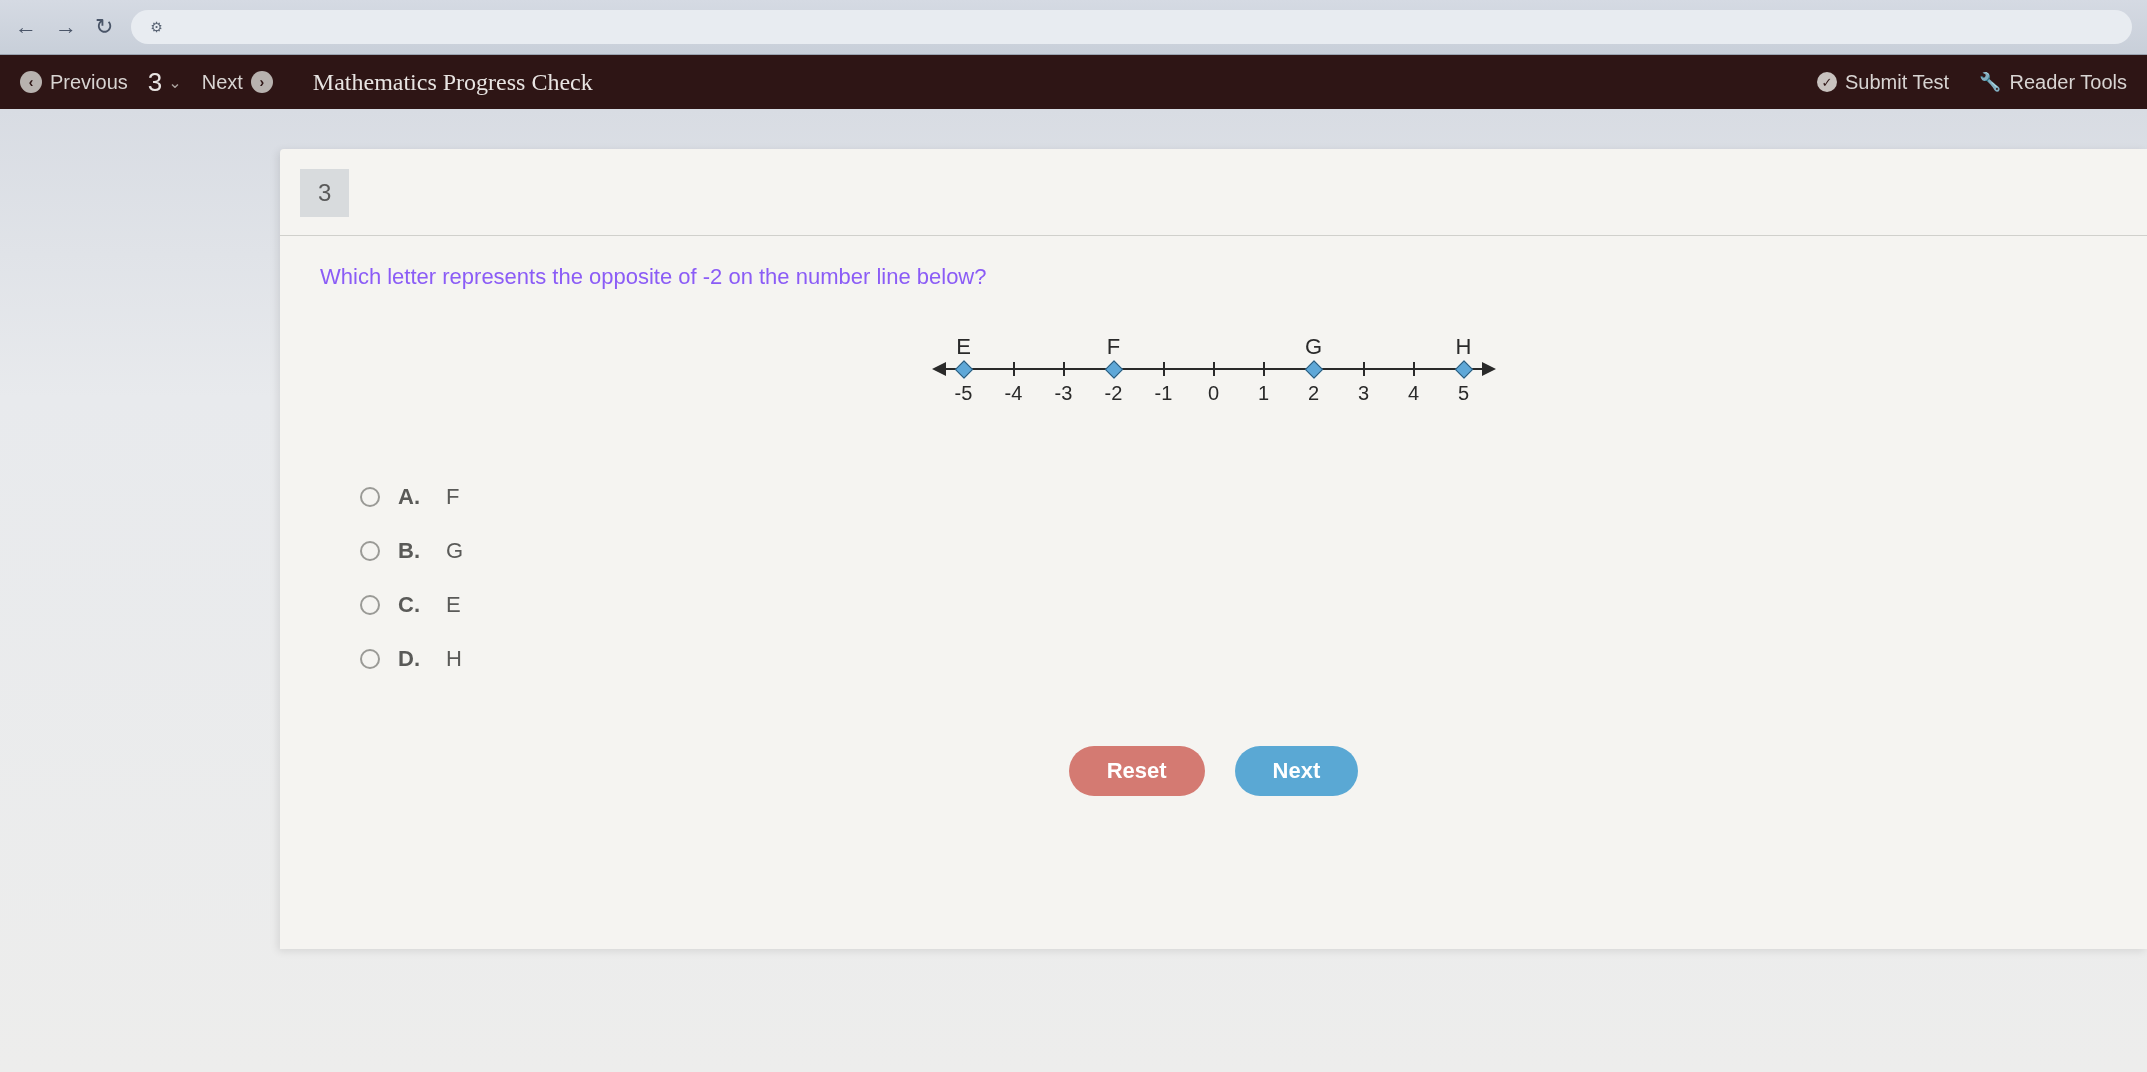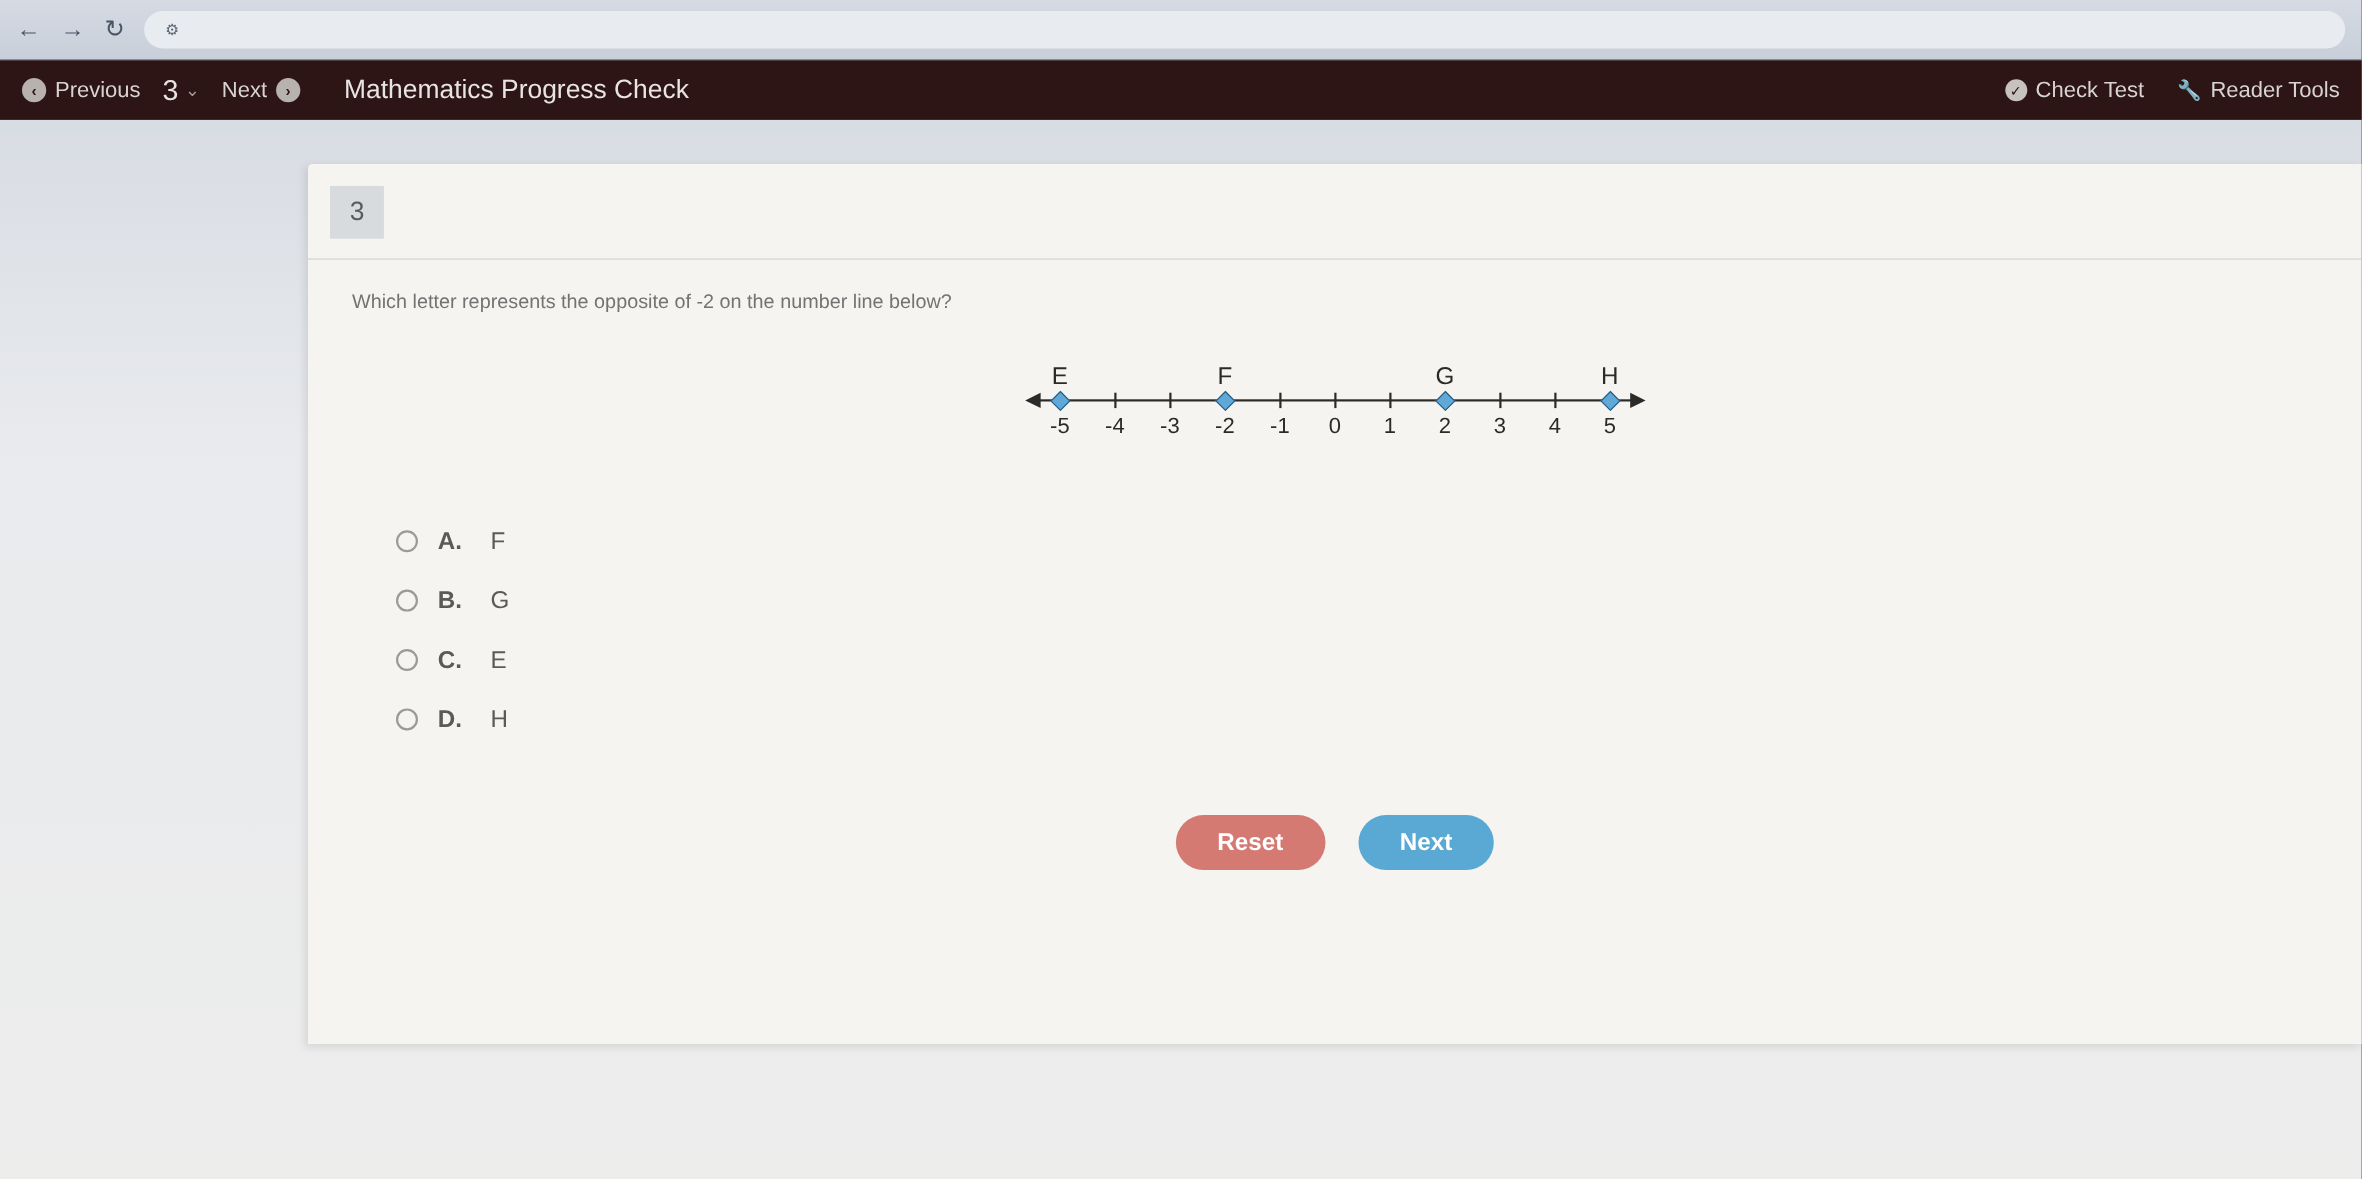--- a/index.html
+++ b/index.html
@@ -83,20 +83,21 @@
     }
     .chevron-down {
       font-size: 16px;
       color: #a89f9b;
     }
     .assessment-title {
       font-size: 24px;
       color: #e8e4e2;
       margin-left: 20px;
       flex: 1;
+      font-family: Liberation Serif, serif;
     }
     .header-right {
       display: flex;
       align-items: center;
       gap: 30px;
     }
     .submit-test, .reader-tools {
       display: flex;
       align-items: center;
       gap: 8px;
@@ -136,22 +137,22 @@
       font-size: 24px;
       padding: 10px 18px;
       margin: 20px 0 0 20px;
     }
     .question-divider {
       border: none;
       border-top: 1px solid #d0d0cc;
       margin: 18px 0 0 0;
     }
     .question-text {
-      font-size: 18px;
-      color: #737373;
+      font-size: 22px;
+      color: #8b5cf6;
       padding: 28px 24px 20px 40px;
     }
     .number-line-container {
       display: flex;
       justify-content: center;
       padding: 20px 0 40px 0;
     }
     .number-line {
       position: relative;
       width: 580px;
@@ -277,21 +278,21 @@
     <span class="chevron-down">⌄</span>
   </div>
   <div class="next-btn">
     <span>Next</span>
     <span class="arrow-circle">›</span>
   </div>
   <div class="assessment-title">Mathematics Progress Check</div>
   <div class="header-right">
     <div class="submit-test">
       <span class="check-icon">✓</span>
-      <span>Check Test</span>
+      <span>Submit Test</span>
     </div>
     <div class="reader-tools">
       <span class="wrench-icon">🔧</span>
       <span>Reader Tools</span>
     </div>
   </div>
 </div>
 
 <div class="content-area">
   <div class="question-card">

